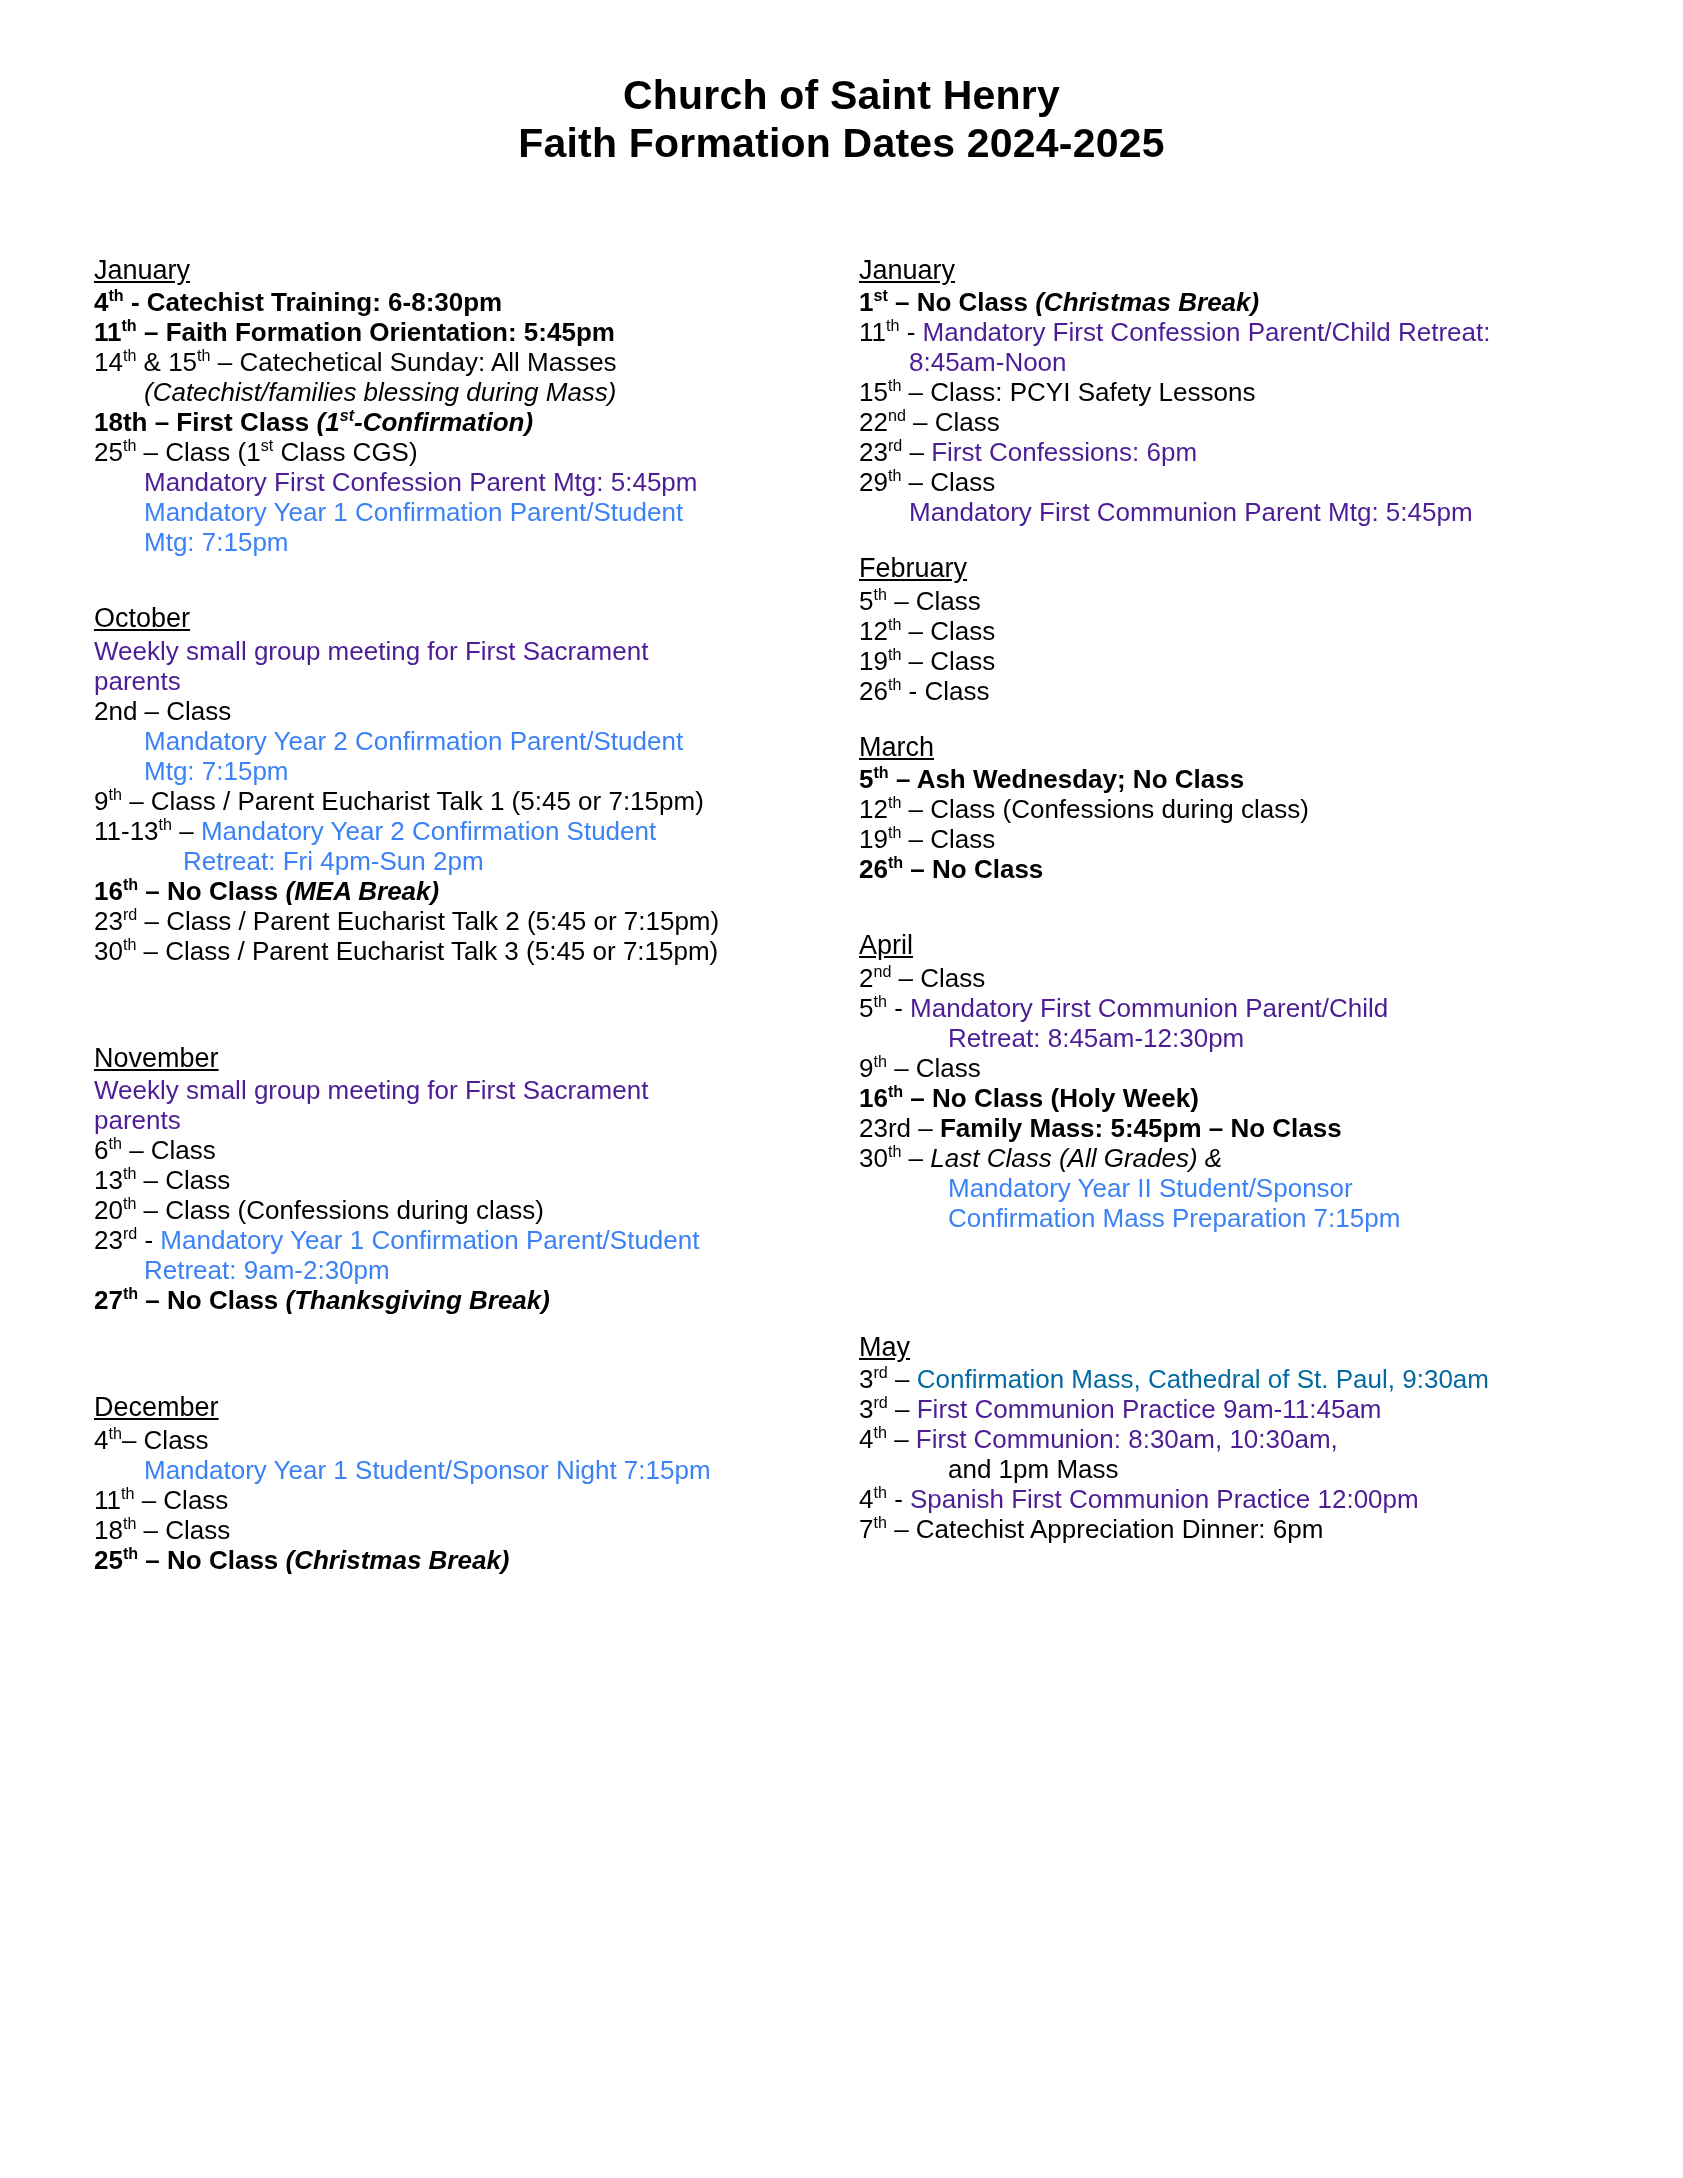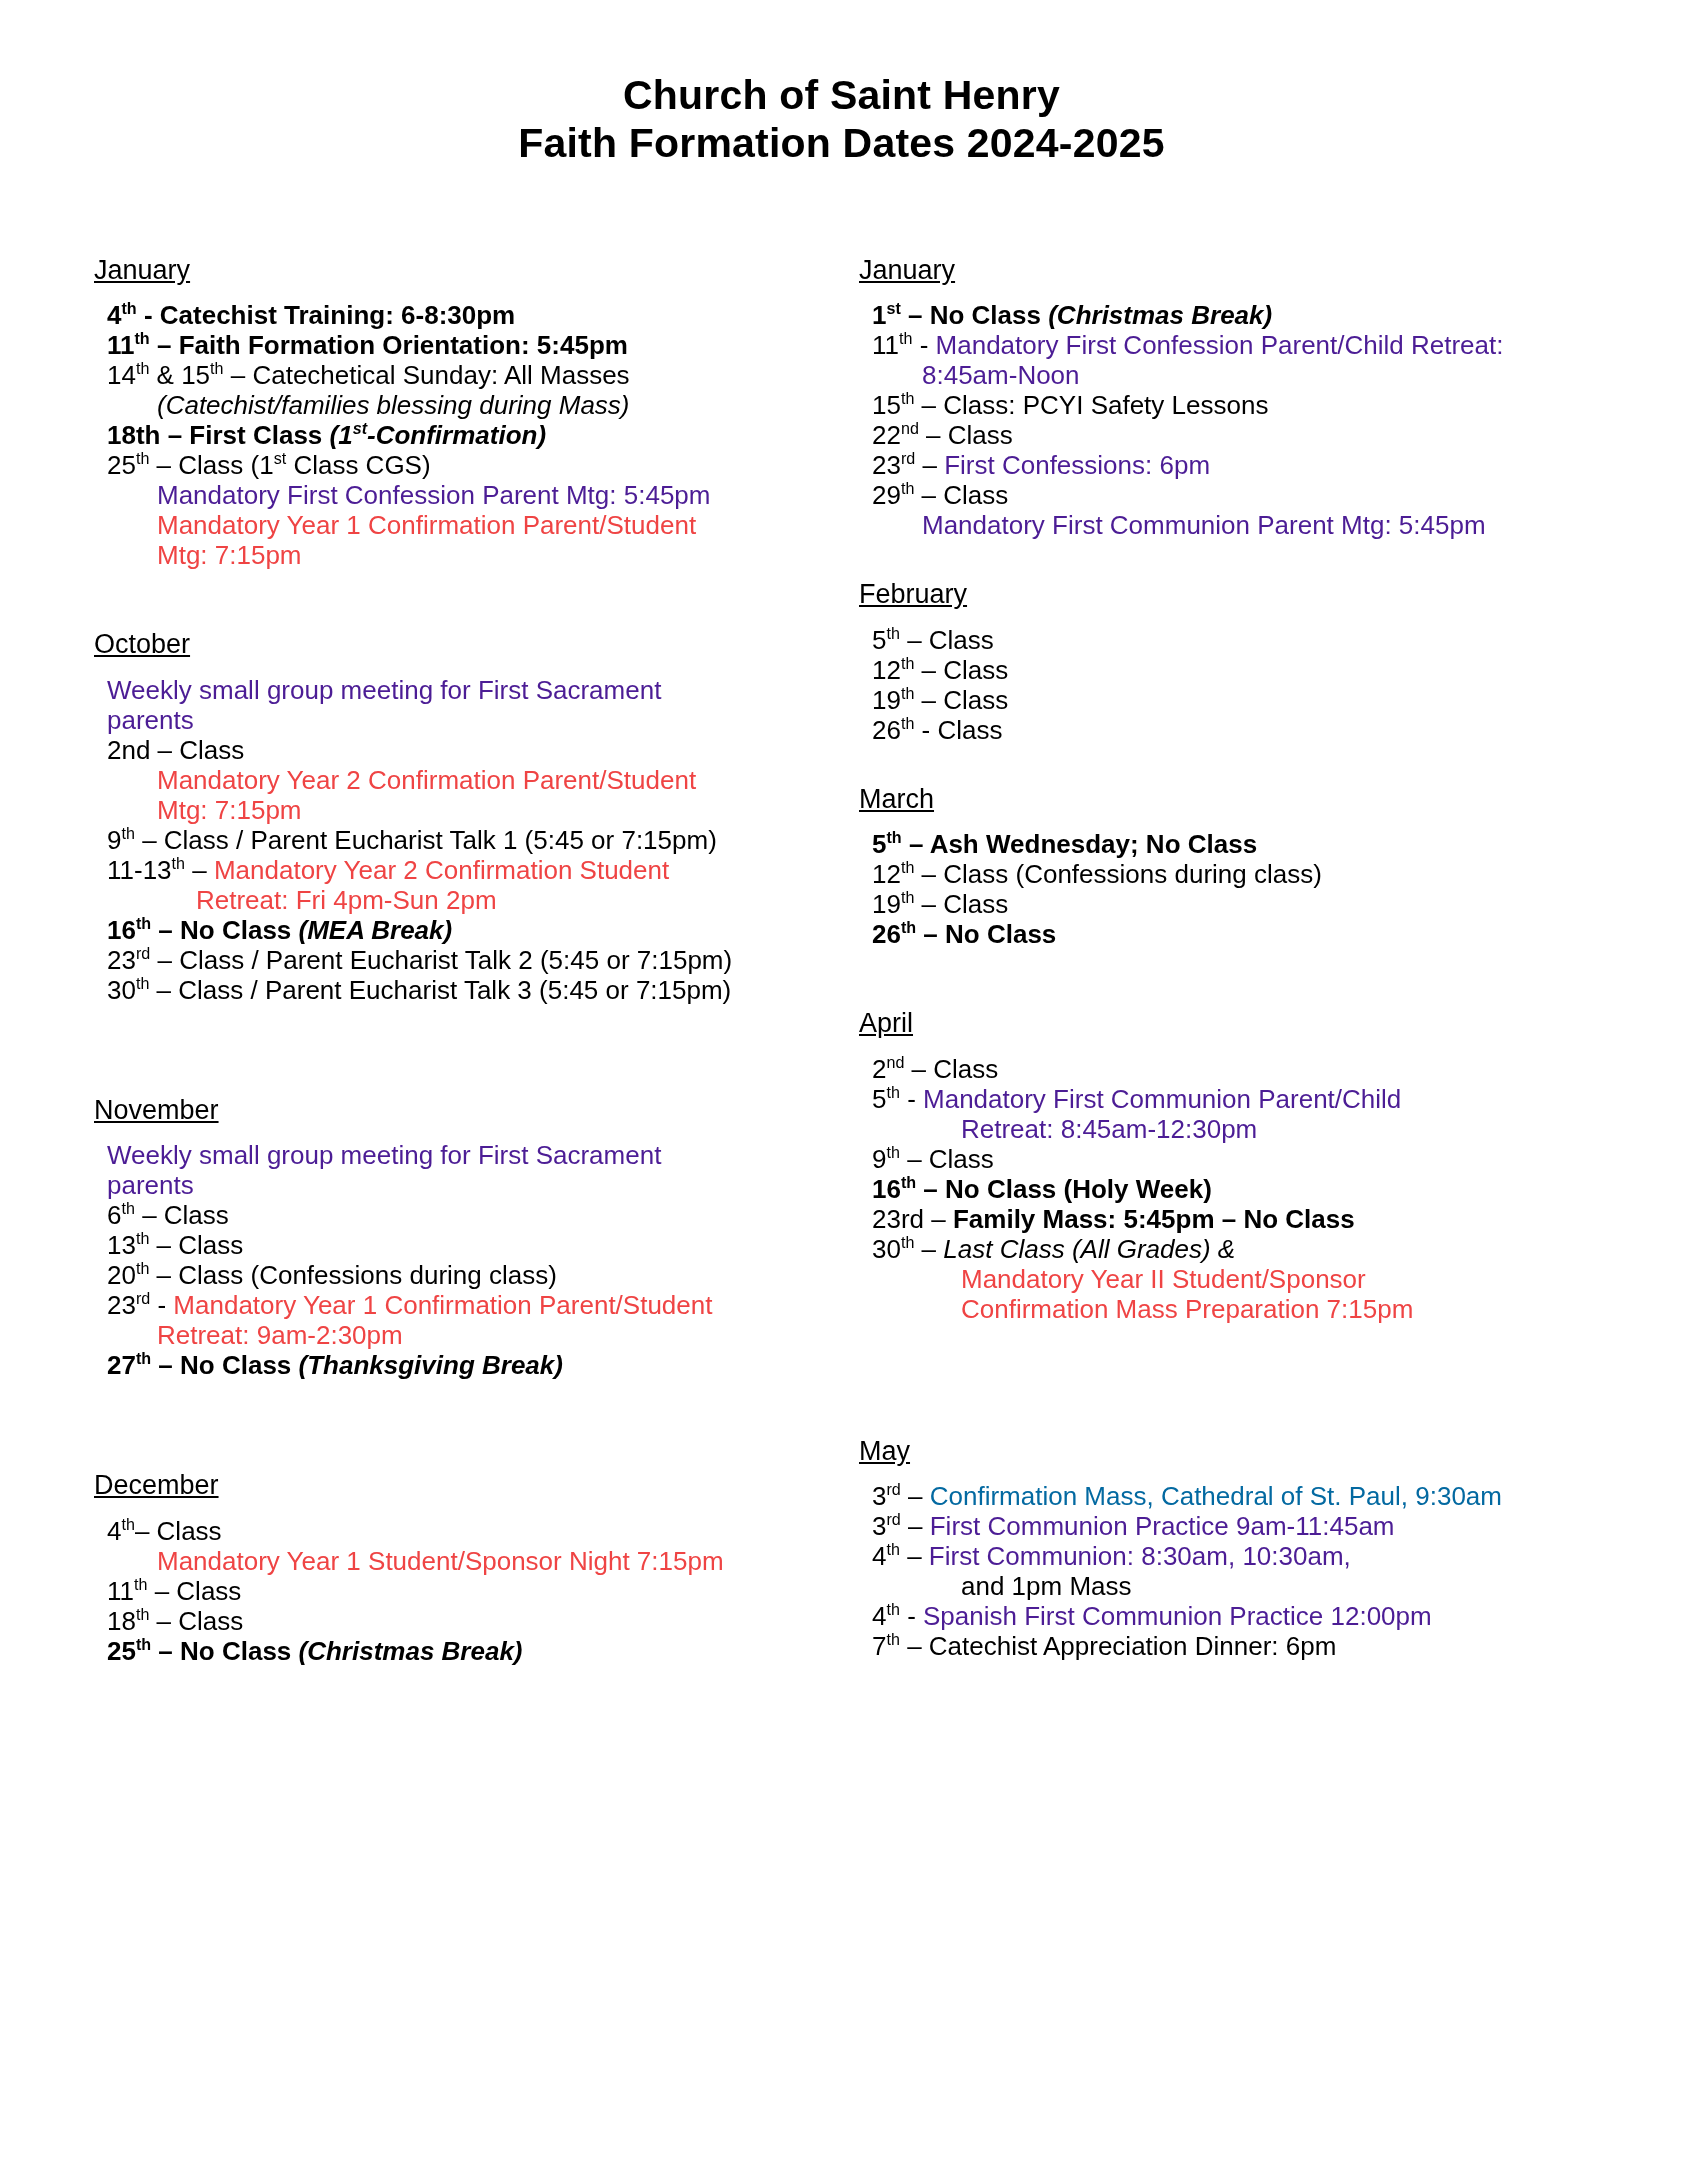--- a/index.html
+++ b/index.html
@@ -59,21 +59,21 @@
   .month-heading {
     font-size: 27px;
     line-height: 1.16;
     text-decoration: underline;
     text-underline-offset: 2px;
     display: inline-block;
     margin: 0 0 1px 0;
     white-space: nowrap;
   }
   .entries {
-    margin: 13px;
+    margin: 0;
     padding: 0;
     list-style: none;
   }
   .entry {
     font-size: 26px;
     line-height: 1.155;
     white-space: nowrap;
   }
 
   
@@ -82,21 +82,21 @@
   .ind-2 { padding-left: 89px; }
 
   
   .b  { font-weight: bold; }
   .i  { font-style: italic; }
   .bi { font-weight: bold; font-style: italic; }
 
   
   .c-black { color: #000000; }
   .c-blue  { color: #4c1d95; }
-  .c-red   { color: #ef4444; }
+  .c-red   { color: #3b82f6; }
   .c-red2  { color: #0369a1; }
 
   sup {
     font-size: 0.62em;
     vertical-align: super;
     line-height: 0;
   }
 
   
   .run { }

